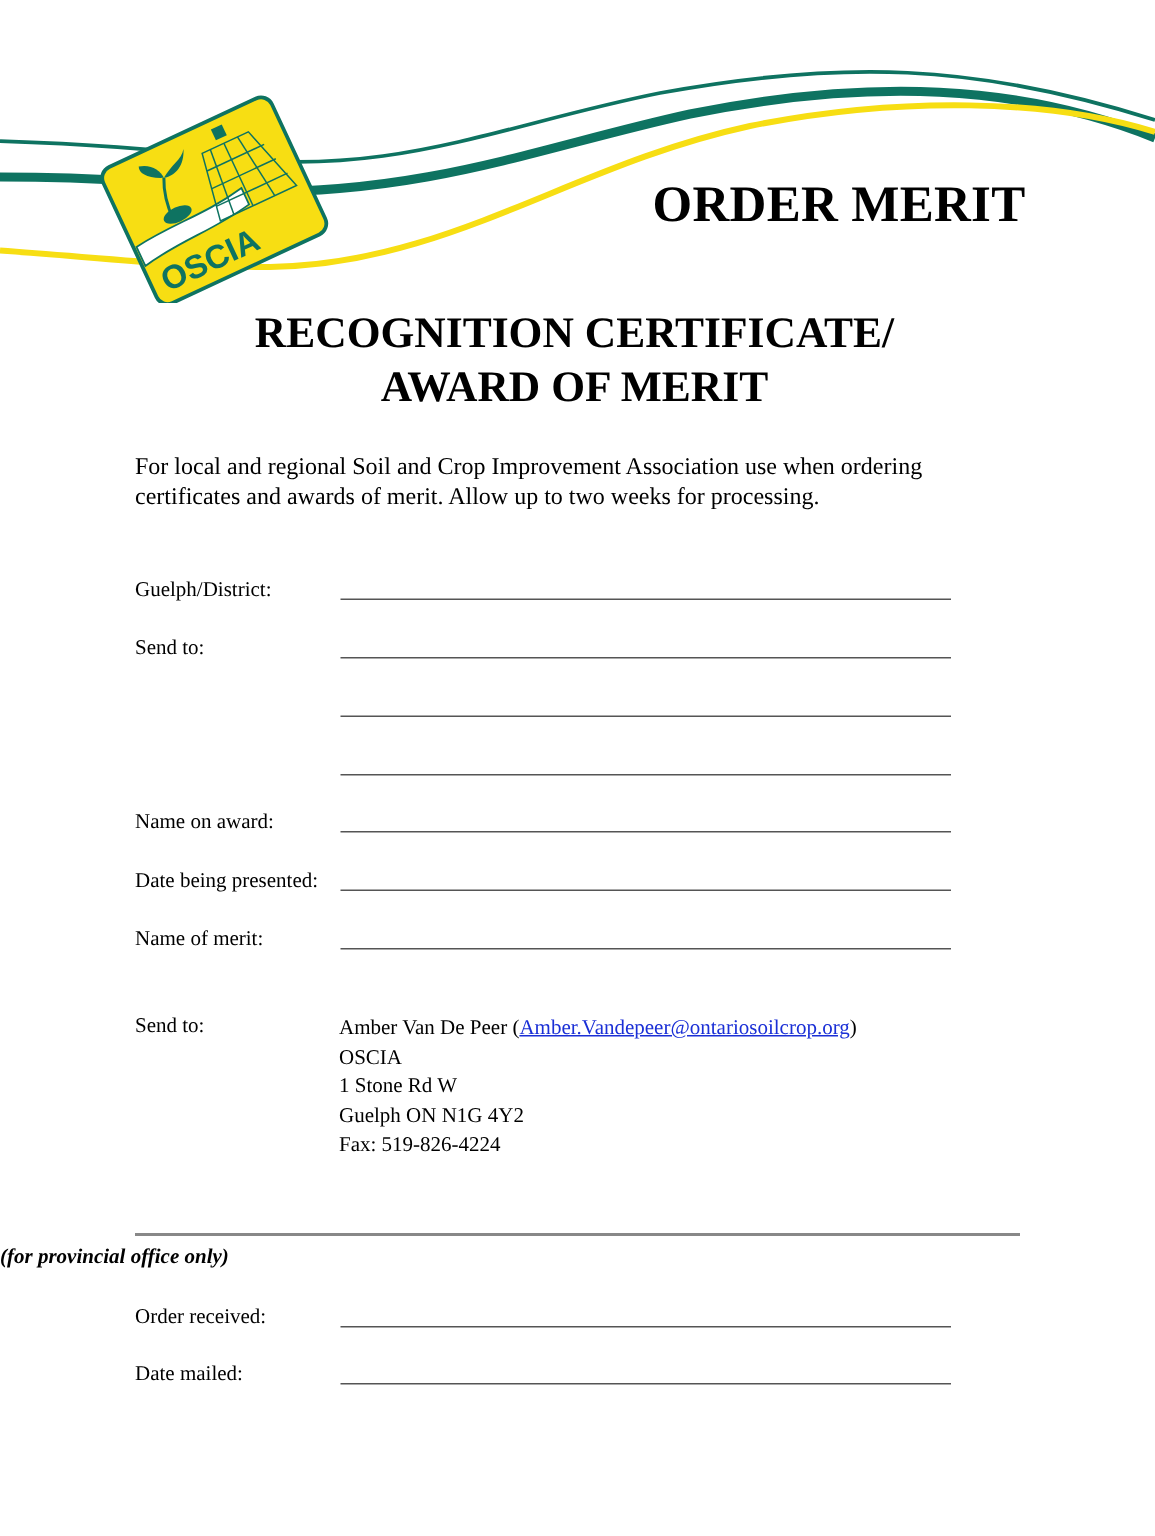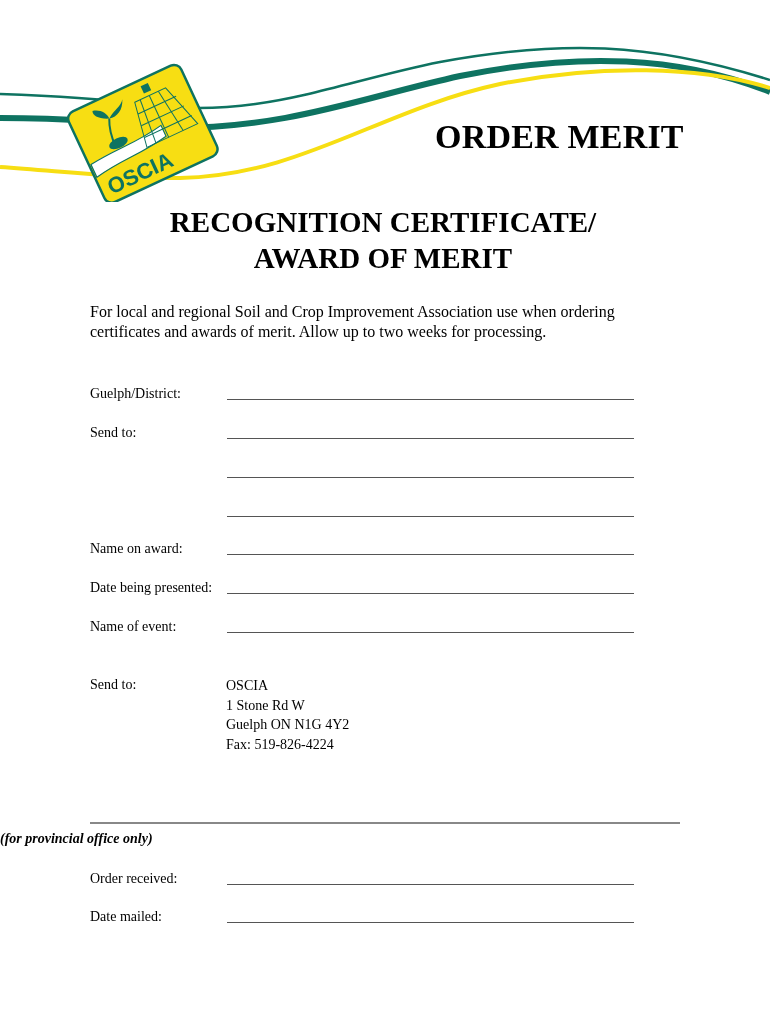--- a/index.html
+++ b/index.html
@@ -67,25 +67,26 @@
 <div class="field-line" style="top:438px"></div>
 <div class="field-line" style="top:477px"></div>
 <div class="field-line" style="top:516px"></div>
 
 <div class="field-label" style="top:541px">Name on award:</div>
 <div class="field-line" style="top:554px"></div>
 
 <div class="field-label" style="top:580px">Date being presented:</div>
 <div class="field-line" style="top:593px"></div>
 
-<div class="field-label" style="top:619px">Name of event:</div>
+<div class="field-label" style="top:619px">Name of merit:</div>
 <div class="field-line" style="top:632px"></div>
 
 <div class="field-label" style="top:677px">Send to:</div>
 <div class="addr">
+  <div><span>Amber Van De Peer (</span><a>Amber.Vandepeer@ontariosoilcrop.org</a><span>)</span></div>
   <div>OSCIA</div>
   <div>1 Stone Rd W</div>
   <div>Guelph ON   N1G 4Y2</div>
   <div>Fax:  519-826-4224</div>
 </div>
 
 <div class="divider"></div>
 <div class="office-only">(for provincial office only)</div>
 
 <div class="field-label" style="top:871px">Order received:</div>

